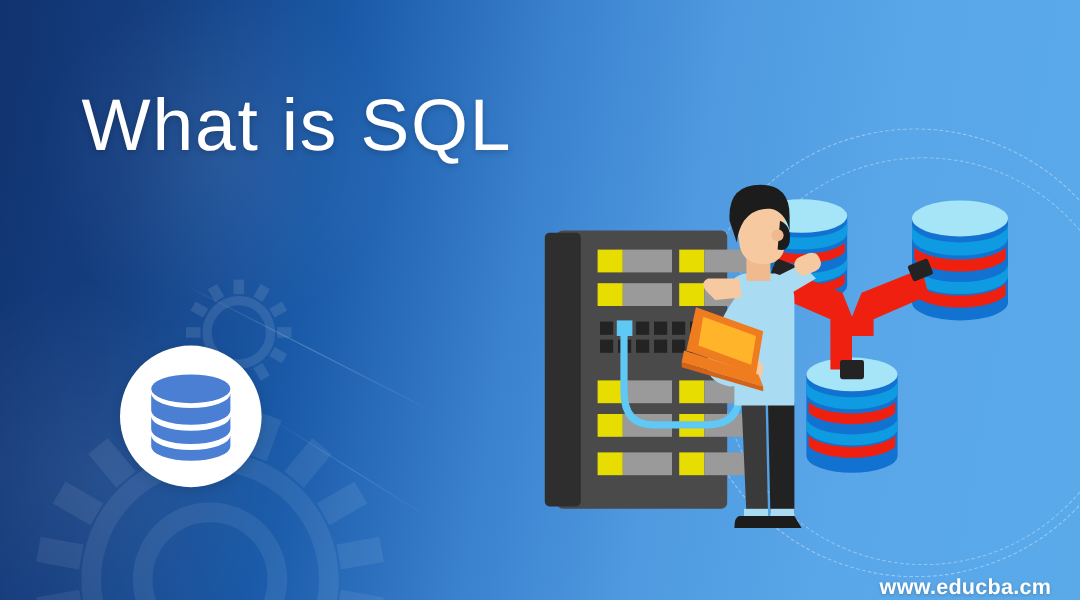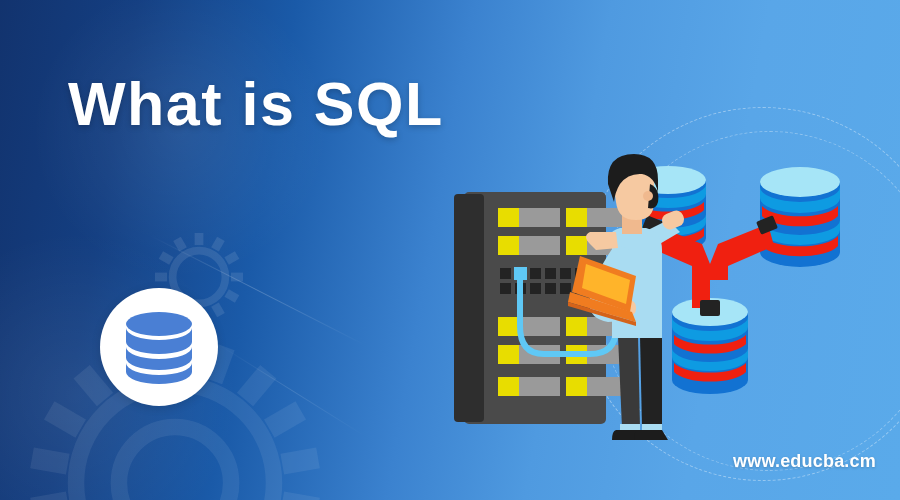--- a/index.html
+++ b/index.html
@@ -46,21 +46,21 @@
     border: 1px dashed rgba(255,255,255,0.38);
     pointer-events: none;
   }
 
   
   #headline {
     position: absolute;
     left: 68px;
     top: 72px;
     font-size: 61px;
-    font-weight: bold;
+    font-weight: normal;
     color: #ffffff;
     letter-spacing: 1.5px;
     line-height: 1.05;
     white-space: nowrap;
     text-shadow: 0 2px 6px rgba(0,0,0,0.22);
   }
 
   
   #db-badge {
     position: absolute;
@@ -70,21 +70,21 @@
     height: 118px;
     border-radius: 50%;
     background: #ffffff;
     box-shadow: 0 2px 10px rgba(0,0,0,0.14);
   }
 
   
   #watermark {
     position: absolute;
     right: 24px;
-    bottom: 28px;
+    bottom: 0;
     font-size: 18px;
     font-weight: bold;
     color: #ffffff;
     letter-spacing: 0.2px;
     text-shadow: 0 1px 3px rgba(0,0,0,0.22);
   }
 
   
   #illustration {
     position: absolute;

